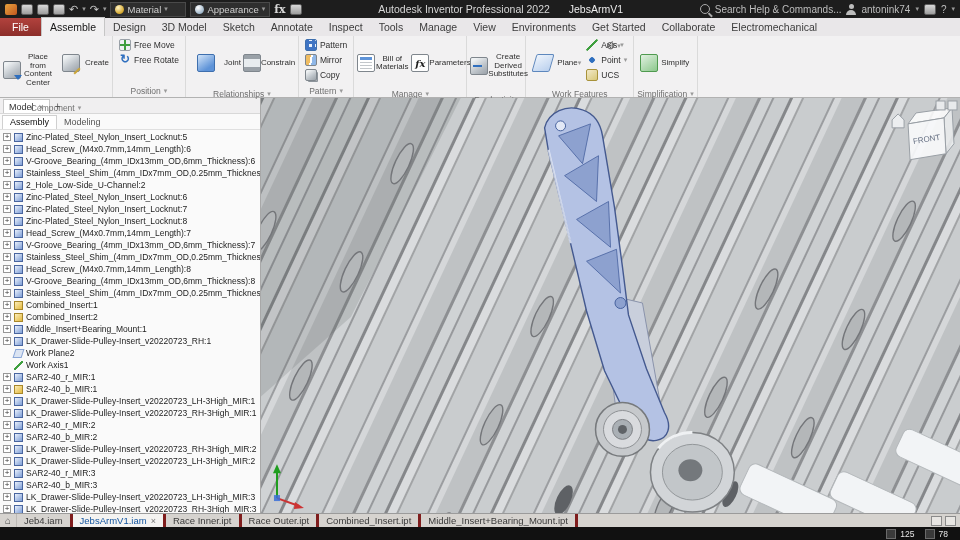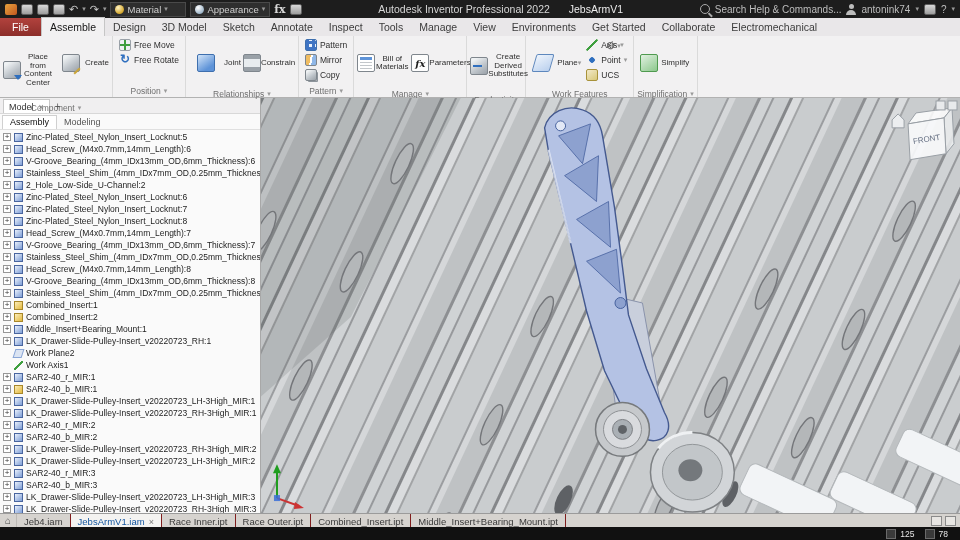--- a/index.html
+++ b/index.html
@@ -91,21 +91,21 @@
   .t-ic.workplane{border-color:#8aa6d6;background:rgba(150,180,225,.3);transform:skewX(-18deg)}
   .t-ic.workaxis{border:none;background:linear-gradient(135deg,transparent 43%,#3f9f3f 43% 57%,transparent 57%)}
   .tlabel{color:#1d1d1d;font-size:8.5px;overflow:hidden}
 
   #viewport{flex:1;position:relative;background:#d8dadc;min-width:0}
   #viewport svg{position:absolute;inset:0;width:100%;height:100%}
 
   
   #doctabs{height:13px;background:#d6d3cf;display:flex;align-items:stretch;font-size:9.5px;border-top:1px solid #9b9b9b;flex:none}
   .home{width:16px;display:flex;align-items:center;justify-content:center;font-size:10px;color:#444;border-right:1px solid #bdbab6}
-  .dtab{display:flex;align-items:flex-end;gap:4px;padding:0 7px;border-right:1px solid #7f1d1d;color:#3a3a3a;white-space:nowrap}
+  .dtab{display:flex;align-items:center;gap:4px;padding:0 7px;border-right:3px solid #7f1d1d;color:#3a3a3a;white-space:nowrap}
   .dtab.active{background:#f4f3f1;color:#1456a0}
   .dx{color:#777;font-size:9px}
   .dt-right{margin-left:auto;display:flex;align-items:center;gap:3px;padding:0 4px}
   .dt-ic{width:9px;height:8px;border:1px solid #8b8b8b;background:#e8e6e3;flex:none}
 
   #statusbar{height:13px;background:#111;color:#e6e6e6;display:flex;align-items:center;font-size:8.5px;padding:0 6px;gap:6px;flex:none}
   .sb-right{margin-left:auto;display:flex;align-items:center;gap:4px}
   .sb-ic{width:8px;height:8px;background:#3a3a3a;border:1px solid #6a6a6a;flex:none}
   .sb-num{margin-right:6px}
 </style>

